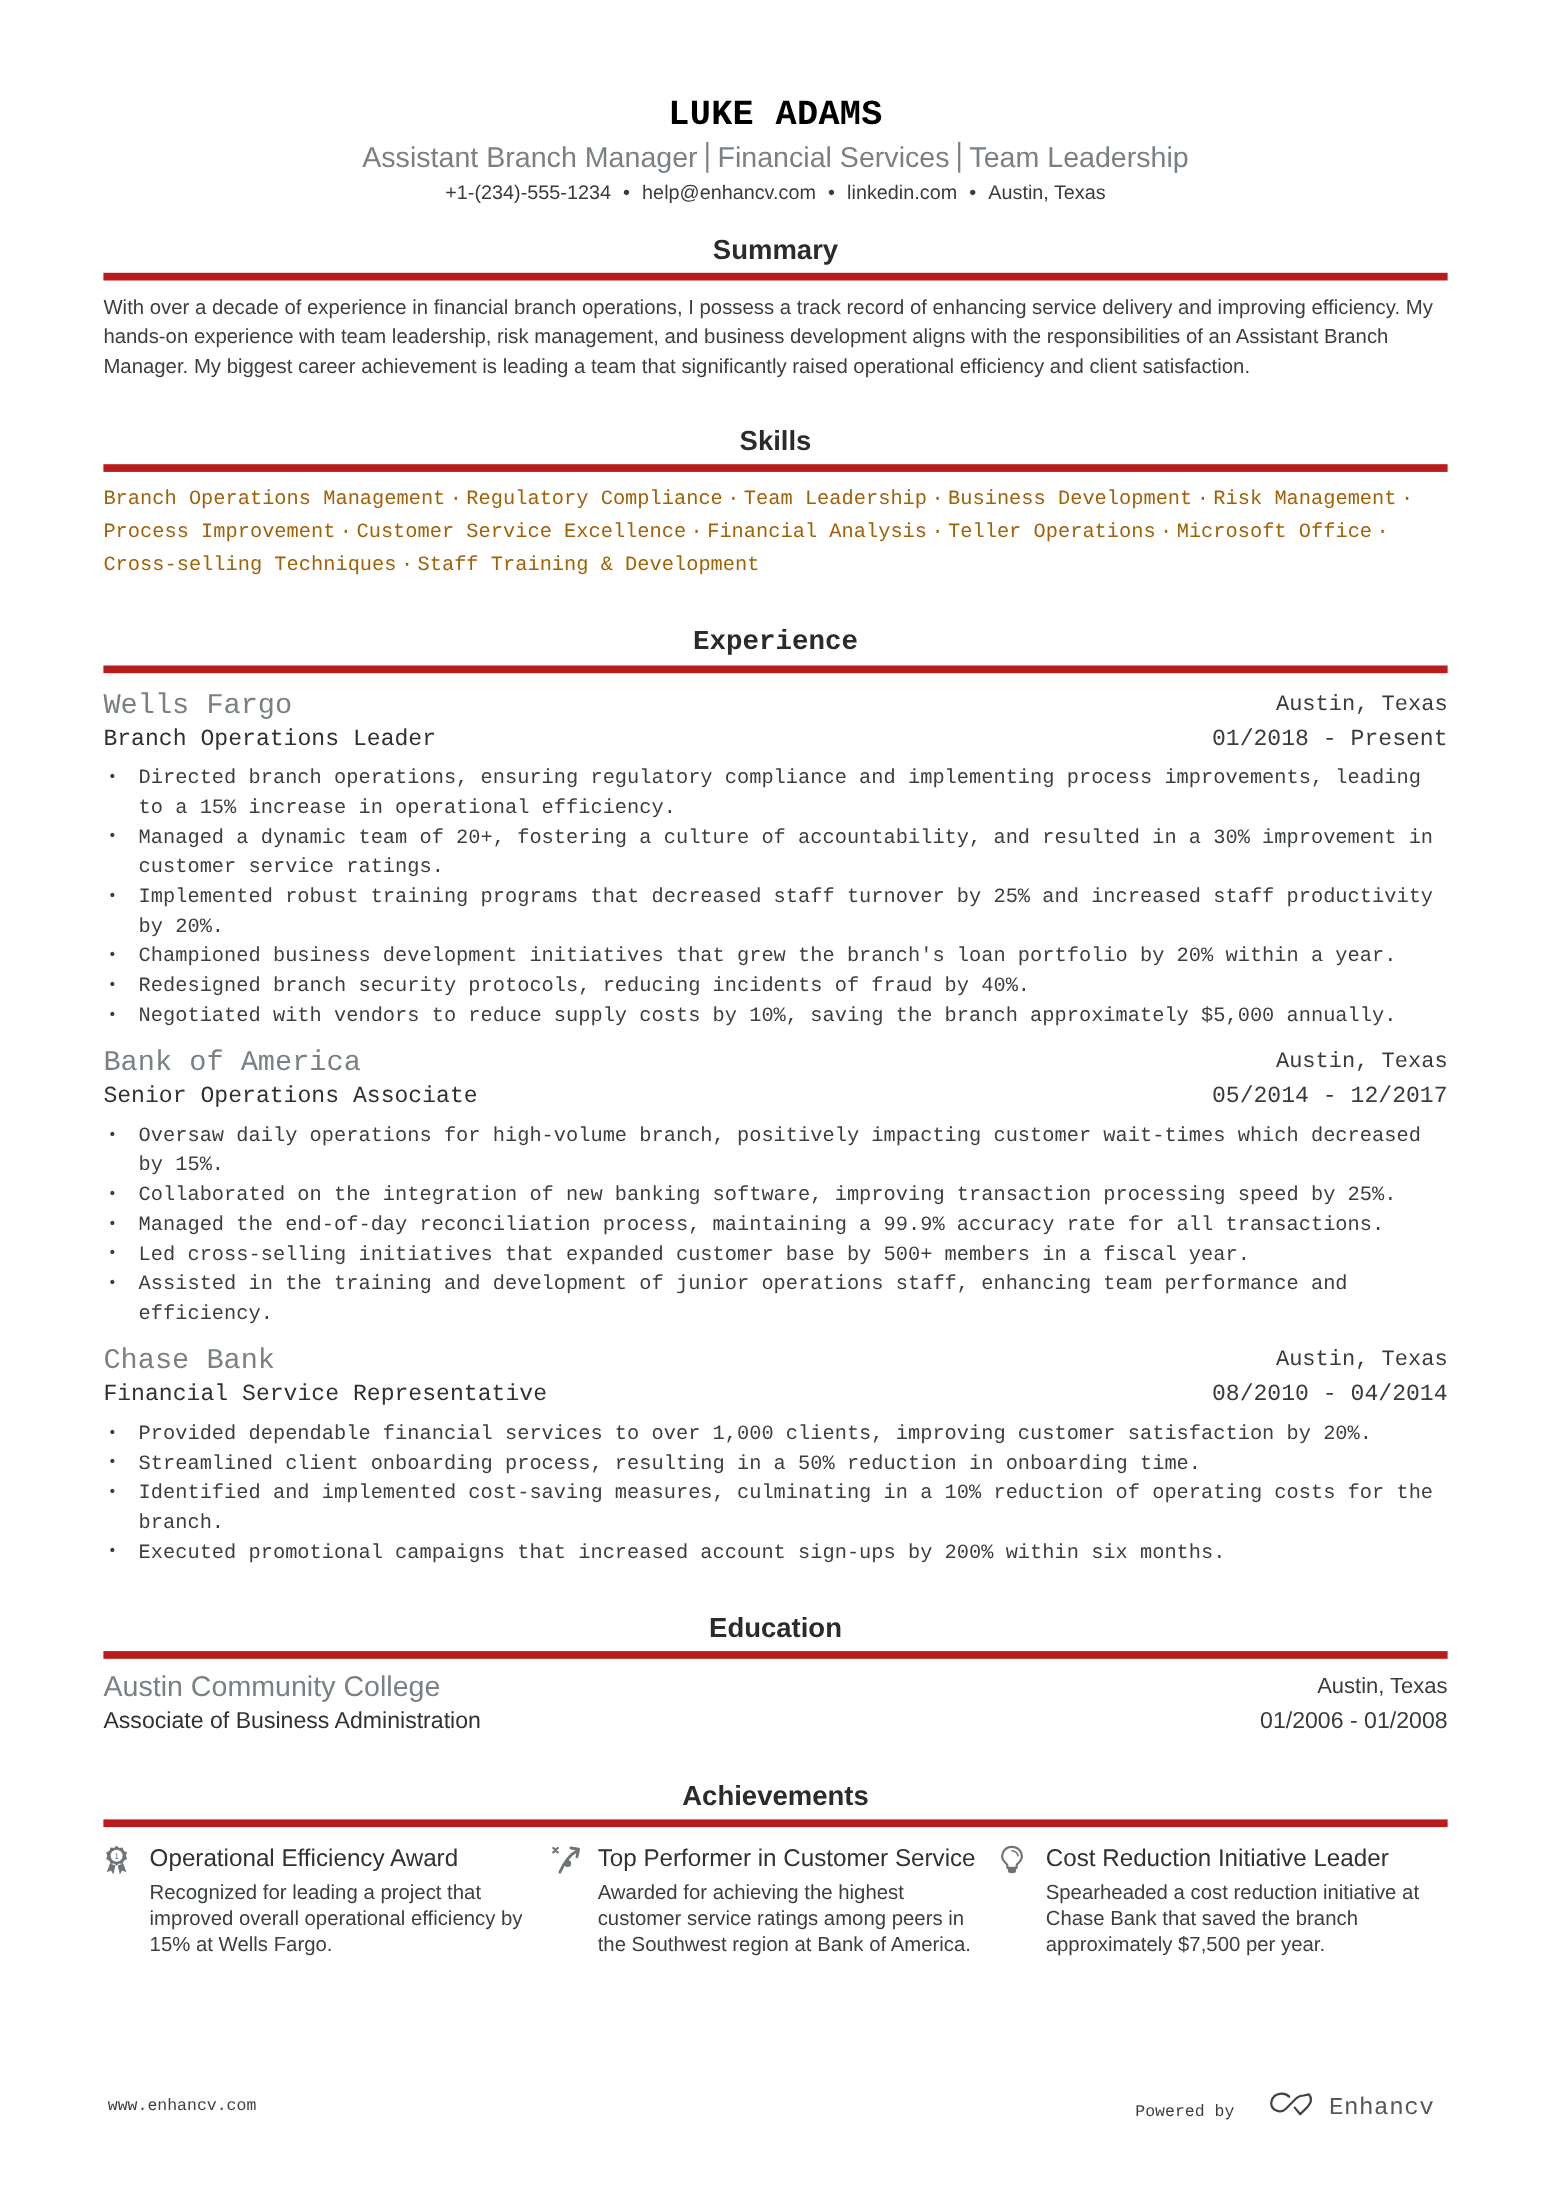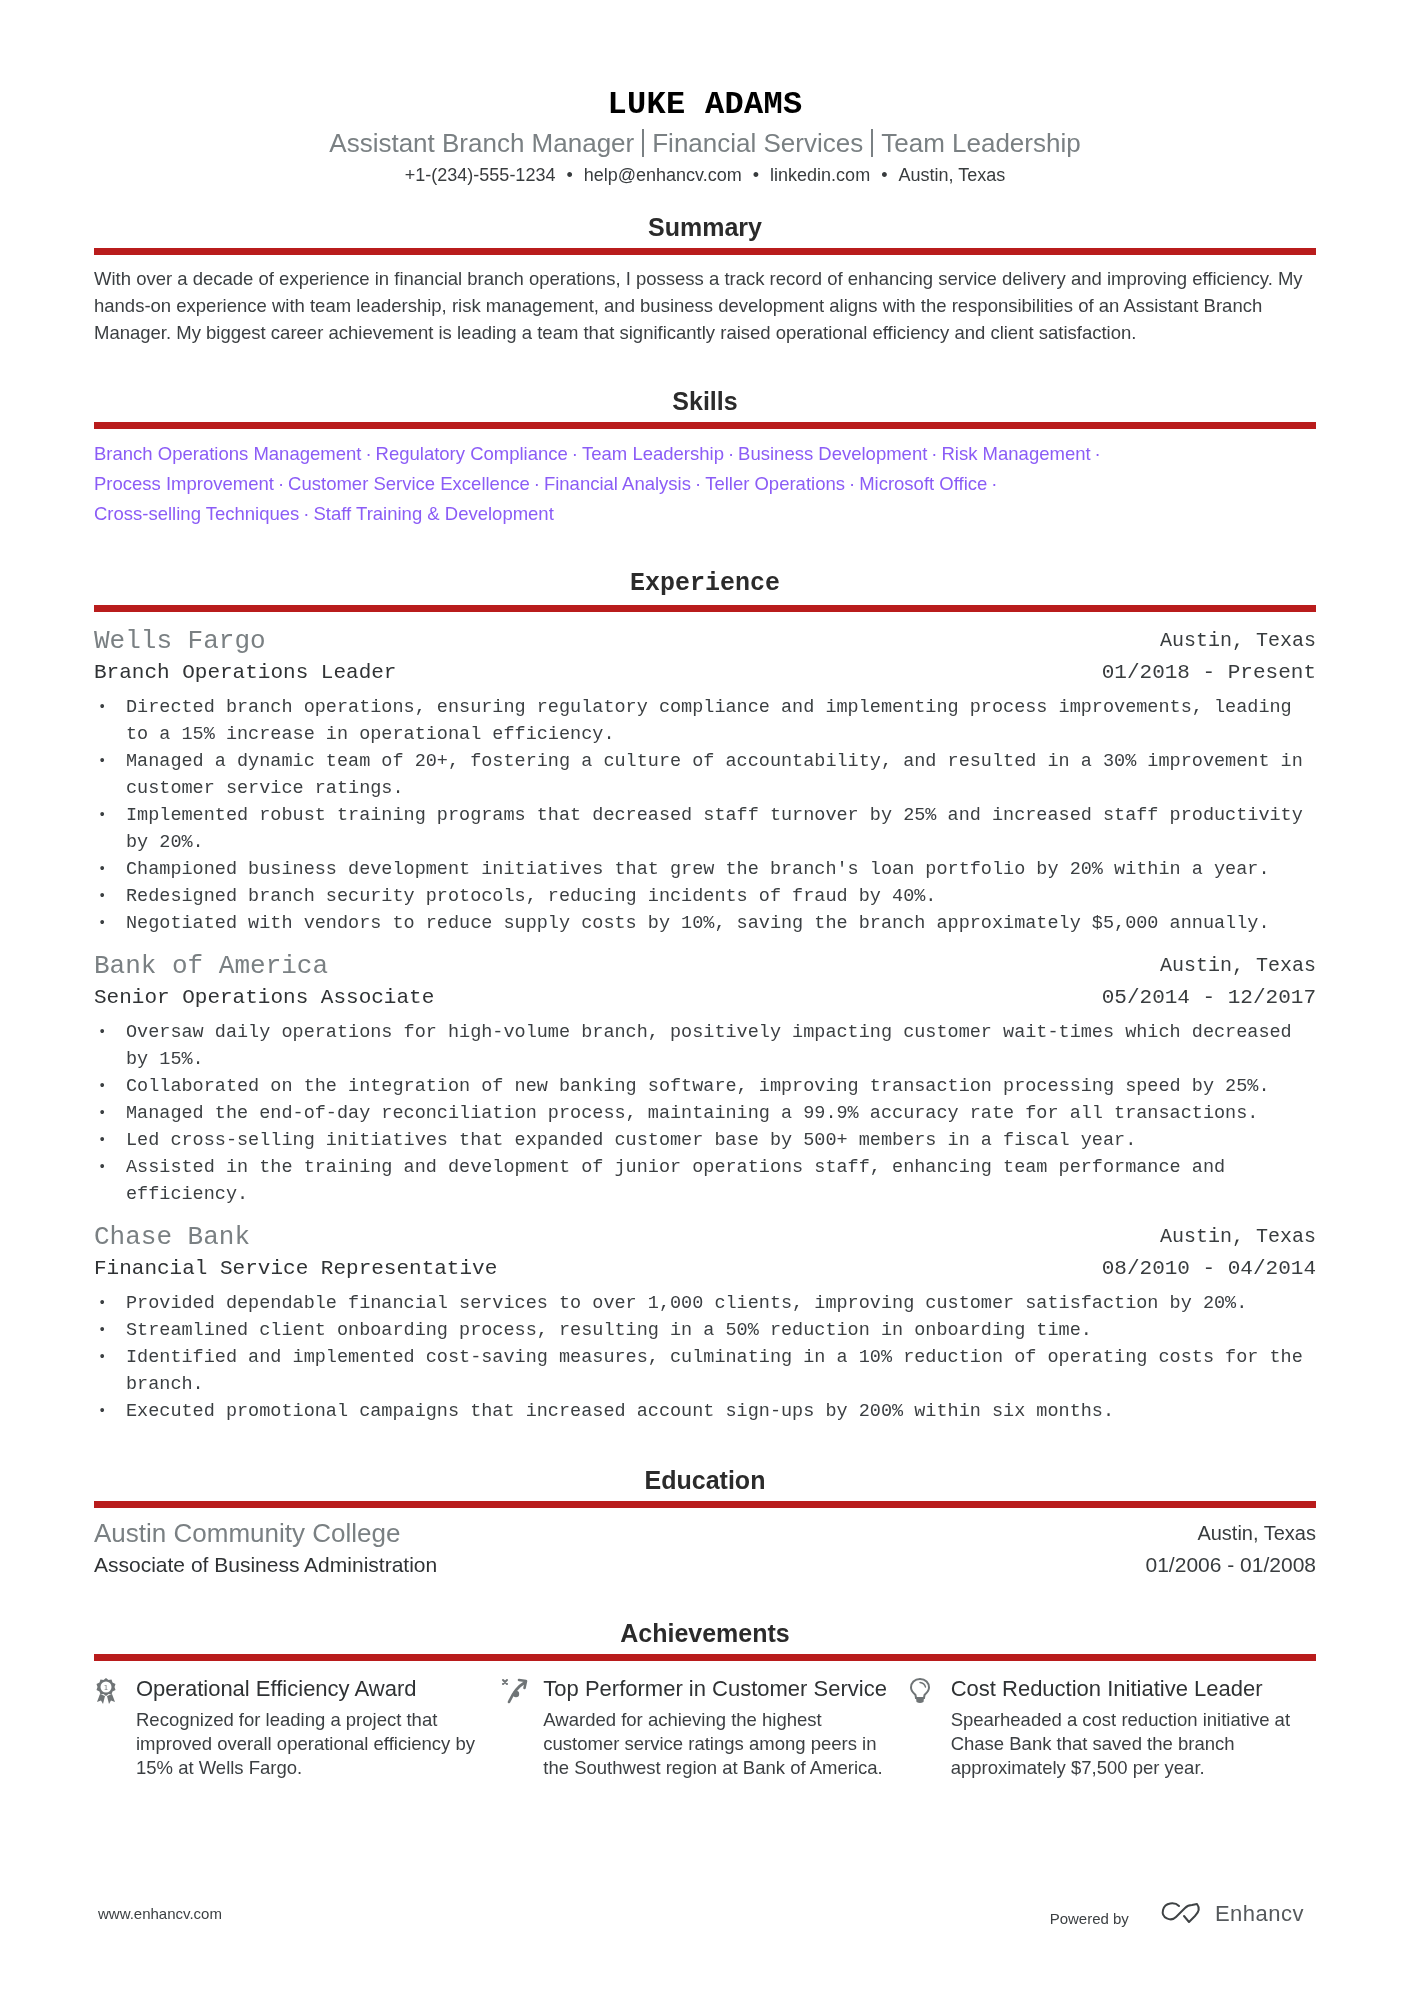--- a/index.html
+++ b/index.html
@@ -7,38 +7,38 @@
     .page { position: absolute; left: 94px; top: 0; width: 1222px; }
     .header { text-align: center; padding-top: 86px; }
     .name { font-size: 32px; font-weight: bold; color: #000000; letter-spacing: 0.3px; line-height: 38px; margin: 0; font-family: Liberation Mono, monospace; }
     .title-line { font-size: 26px; color: #7a8083; line-height: 34px; margin-top: 2px; }
     .title-line .sep { display: inline-block; width: 2px; height: 28px; background: #7a8083; vertical-align: -5px; margin: 0 8px; }
     .contacts { font-size: 18px; color: #383c3e; line-height: 26px; margin-top: 2px; }
     .contacts .dot { margin: 0 11px; }
     .section { margin-top: 24px; }
     .section-title { text-align: center; font-size: 25px; color: #2b2b2b; line-height: 34px; padding-bottom: 4px; border-bottom: 7px solid #b91c1c; margin: 0; }
     .summary-text { font-size: 18.5px; line-height: 27px; margin-top: 10px; color: #3b3f42; }
-    .skills { font-size: 18.5px; line-height: 30px; margin-top: 10px; color: #8b5cf6; }
+    .skills { font-size: 18.5px; line-height: 30px; margin-top: 10px; color: #a16207; font-family: Liberation Mono, monospace; }
     .skills .sd { margin: 0 4px; }
     .job { margin-top: 12px; }
     .row { display: flex; justify-content: space-between; align-items: flex-end; }
     .company { font-size: 26px; color: #7a8083; line-height: 34px; }
     .loc { font-size: 20px; color: #383c3e; line-height: 34px; }
     .role { font-size: 21px; color: #2f3234; line-height: 30px; }
     .dates { font-size: 21px; color: #383c3e; line-height: 30px; }
     ul.bullets { list-style: none; margin: 6px 0 0 0; padding: 0; }
     ul.bullets li { position: relative; padding-left: 32px; font-size: 18.5px; line-height: 27px; color: #3b3f42; }
     ul.bullets li::before { content: "•"; position: absolute; left: 4px; top: 0; font-size: 14px; color: #3b3f42; }
     .ach-grid { display: flex; margin-top: 14px; }
     .ach { width: 420px; display: flex; }
     .ach .icon { width: 42px; flex-shrink: 0; padding-top: 2px; }
     .ach-body { flex: 1; padding-right: 18px; }
     .ach-title { font-size: 22px; line-height: 27px; color: #2f3234; }
     .ach-desc { font-size: 18.5px; line-height: 24px; color: #3b3f42; margin-top: 6px; }
-    .footer { position: absolute; top: 1900px; left: 98px; width: 1206px; display: flex; justify-content: space-between; align-items: center; }
+    .footer { position: absolute; top: 1900px; left: 98px; width: 1206px; display: flex; justify-content: space-between; align-items: center; font-family: Liberation Mono, monospace; }
     .footer-url { font-size: 15px; color: #3b3f42; }
     .powered { display: flex; align-items: flex-end; gap: 10px; font-size: 15px; color: #3b3f42; }
     .brand { font-size: 22px; color: #55595c; letter-spacing: 0.5px; }
   </style>
 </head>
 <body>
 
 <div class="page">
 
   <div class="header">

